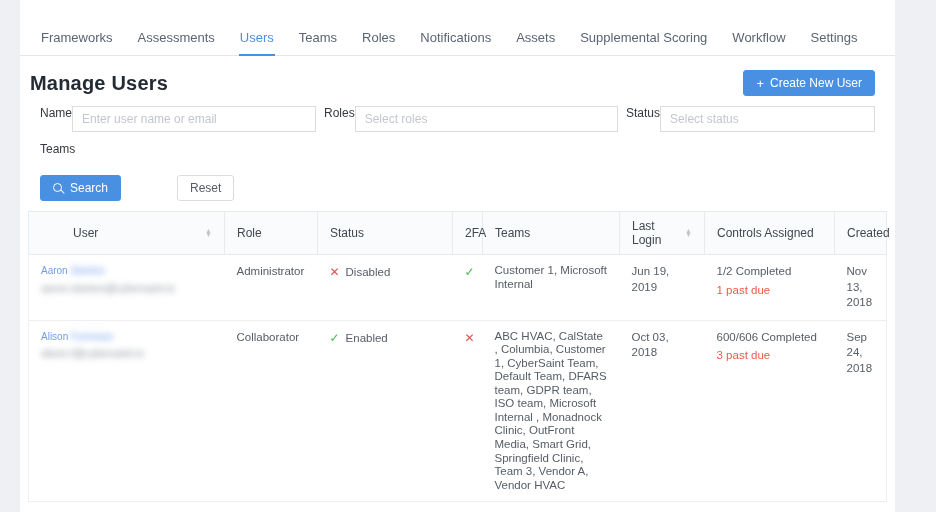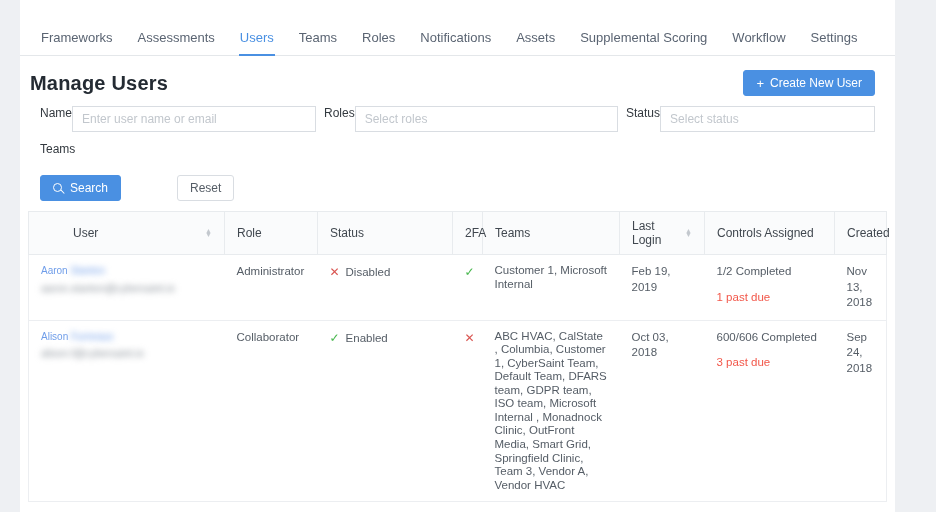--- a/index.html
+++ b/index.html
@@ -86,21 +86,21 @@
   }
   td.first { border-left:1px solid #eceef1; }
   td.last { border-right:1px solid #eceef1; }
   tr.data-row { height:40px; }
   .user-name { font-size:10px; color:#6f9de9; cursor:pointer; }
   .blur { filter:blur(3px); }
   .user-email { font-size:10.5px; color:#8d949c; margin-top:3px; }
   .icon-check { color:#49b84f; font-size:12px; }
   .icon-cross { color:#d9534f; font-size:12px; }
   .status-cell { display:flex; gap:6px; align-items:baseline; }
-  .past-due { color:#f2574a; margin-top:10px; }
+  .past-due { color:#f2574a; margin-top:3px; }
   .teams-cell { line-height:1.18; }
 </style>
 </head>
 <body>
 
 <div class="panel">
 
   <nav class="topnav" id="topnav">
       <div class="tab">Frameworks</div>
       <div class="tab">Assessments</div>
@@ -225,21 +225,21 @@
             </td>
             <td>Administrator</td>
             <td>
               <div class="status-cell">
                 <span class="icon-cross">✕</span>
                 <span>Disabled</span>
               </div>
             </td>
             <td><span class="icon-check">✓</span></td>
             <td class="teams-cell">Customer 1, Microsoft Internal</td>
-            <td>Feb 19, 2019</td>
+            <td>Jun 19, 2019</td>
             <td>
               <div>1/2 Completed</div>
               <div class="past-due">1 past due</div>
             </td>
             <td class="last">Nov 13, 2018</td>
           </tr>
           <tr class="data-row">
             <td class="first">
               <div class="user-name"><span>Alison </span><span class="blur">Furneaux</span></div>
               <div class="user-email blur">alison.f@cybersaint.io</div>

